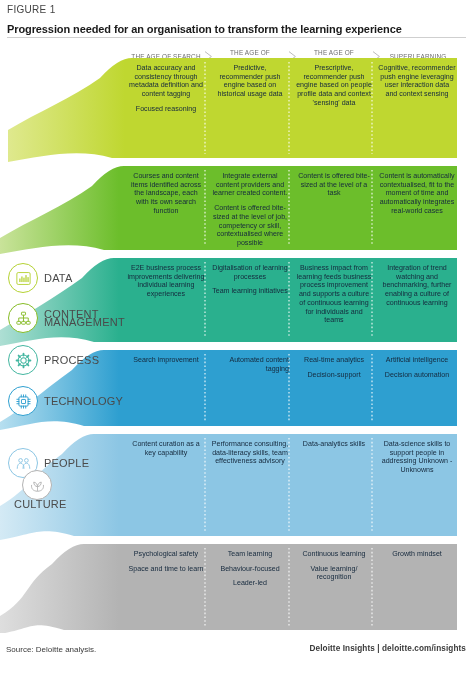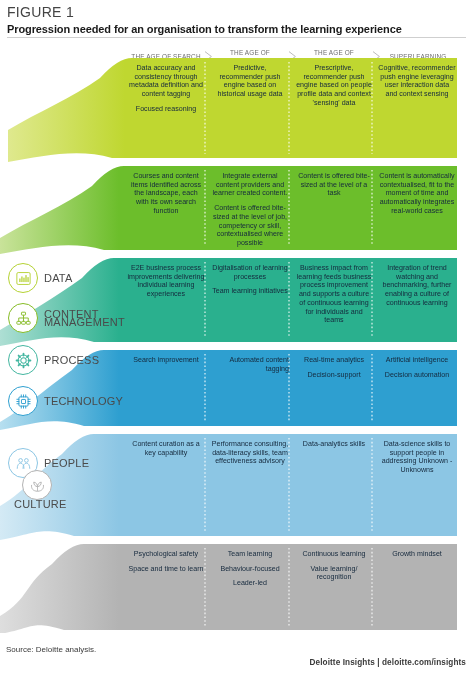--- a/index.html
+++ b/index.html
@@ -14,21 +14,21 @@
     font-family: "Liberation Sans", sans-serif;
     overflow: hidden;
     color: #222222;
   }
 
   
   #figure-label {
     position: absolute;
     left: 7px;
     top: 4px;
-    font-size: 14px;
+    font-size: 10px;
     letter-spacing: 0.3px;
     color: #444444;
   }
   #page-title {
     position: absolute;
     left: 7px;
     top: 14px;
     width: 460px;
     font-size: 11px;
     font-weight: bold;
@@ -162,21 +162,21 @@
   #source-note {
     position: absolute;
     left: 6px;
     top: 645px;
     font-size: 8px;
     color: #3a3a3a;
   }
   #brand-line {
     position: absolute;
     right: 7px;
-    top: 658px;
+    top: 644px;
     font-size: 8.2px;
     font-weight: bold;
     color: #3a3a3a;
     letter-spacing: 0.1px;
   }
 </style>
 </head>
 <body>
 
 <div id="figure-label">FIGURE 1</div>

